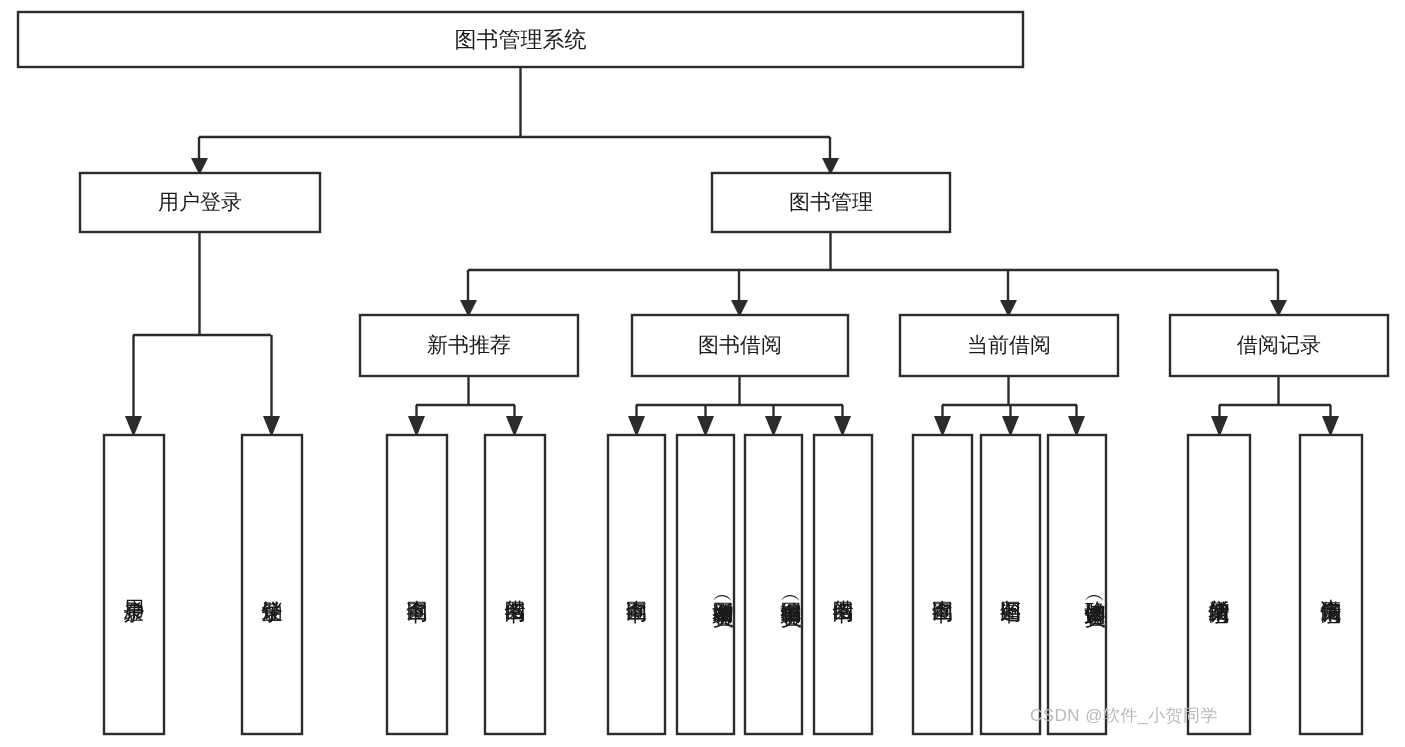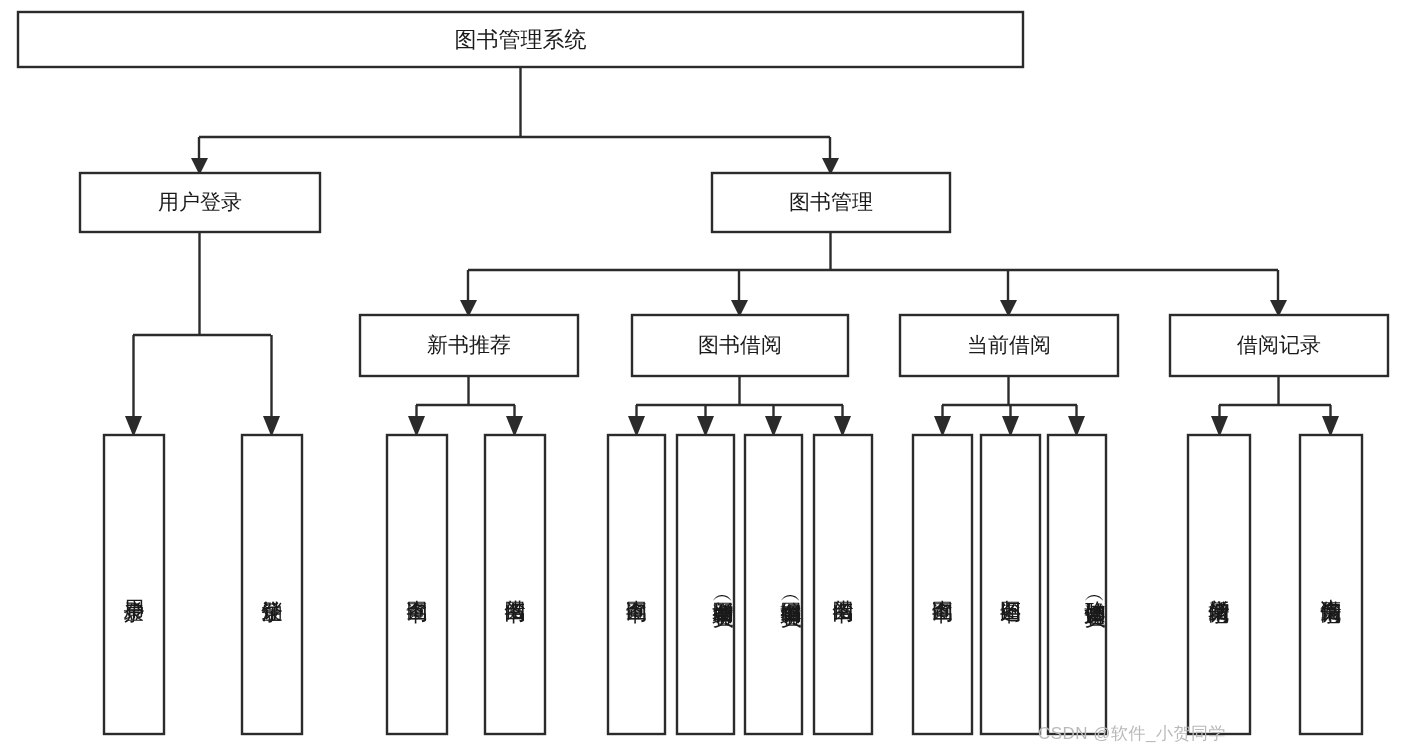--- a/index.html
+++ b/index.html
@@ -11,21 +11,20 @@
     width: 1405px;
     height: 747px;
     font-family: "Liberation Sans", "DejaVu Sans", sans-serif;
     overflow: hidden;
   }
   #diagram-root {
     position: relative;
     width: 1228px;
     height: 747px;
     background: #ffffff;
-    padding-left: 8px;
   }
   svg#tree-svg {
     position: absolute;
     left: 0;
     top: 0;
     width: 1405px;
     height: 747px;
     display: block;
   }
   .node-box {
@@ -62,21 +61,21 @@
     writing-mode: vertical-rl;
     text-orientation: upright;
     letter-spacing: 1px;
     white-space: nowrap;
     text-align: center;
     pointer-events: none;
   }
   .watermark {
     position: absolute;
     right: 10px;
-    bottom: 2px;
+    bottom: 20px;
     font-family: "Liberation Sans", "DejaVu Sans", sans-serif;
     font-size: 17px;
     color: #b9b9b9;
     letter-spacing: 0.5px;
     white-space: nowrap;
   }
 </style>
 </head>
 <body>
 

